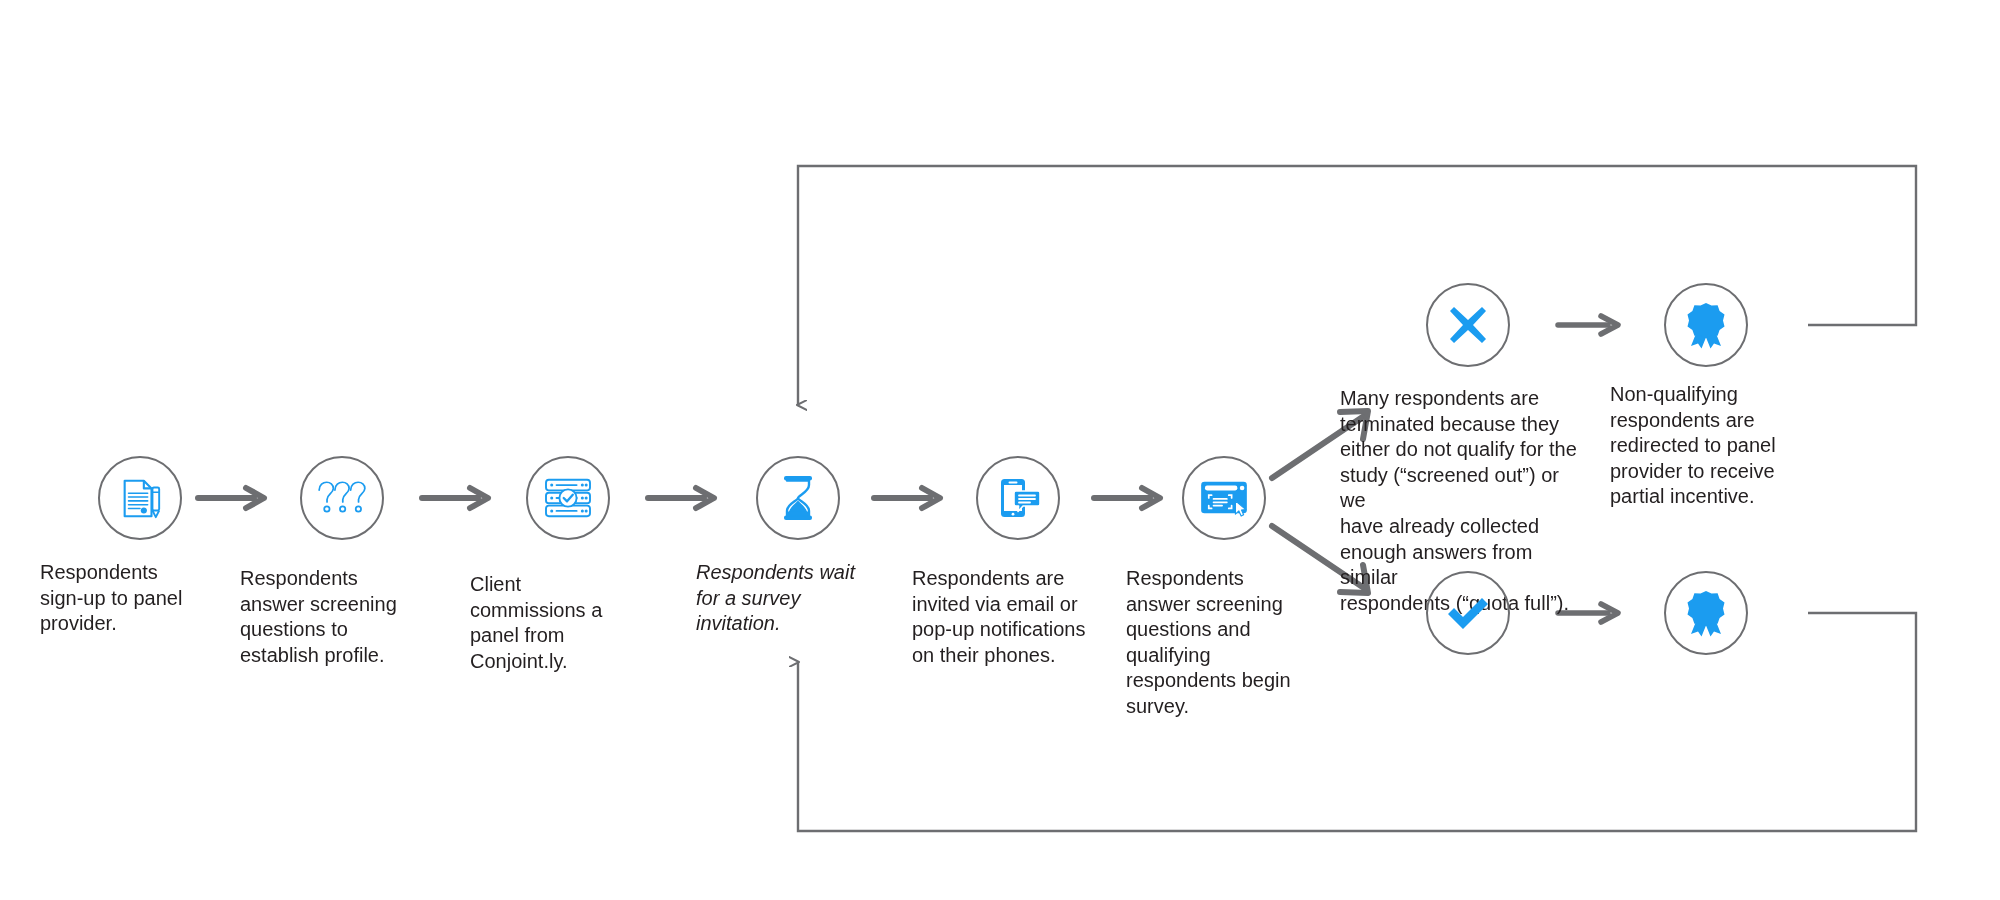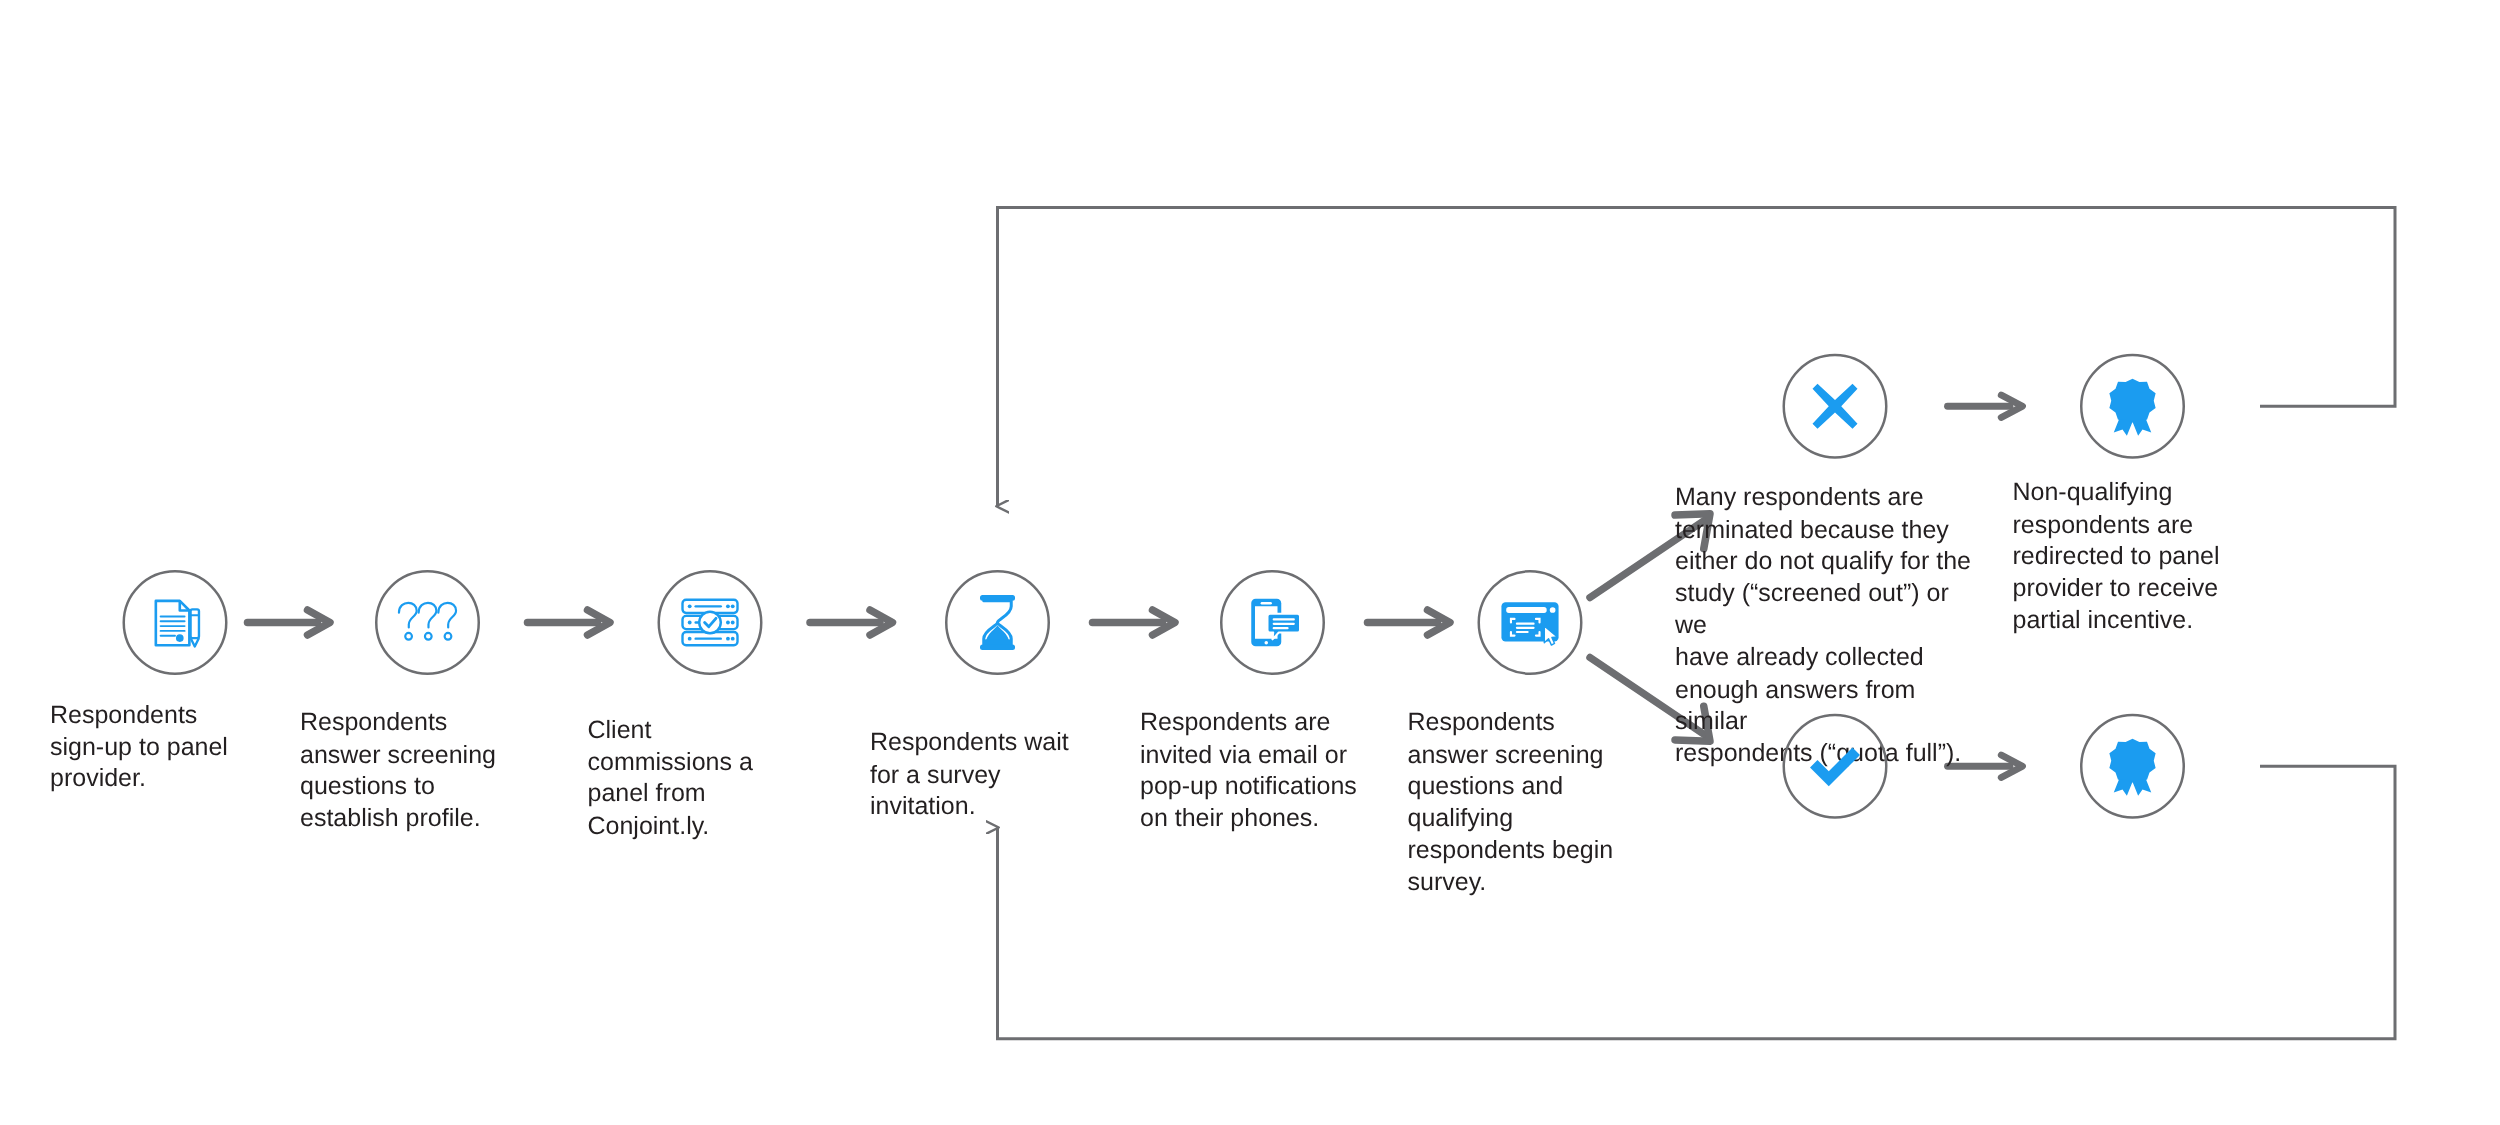--- a/index.html
+++ b/index.html
@@ -202,21 +202,21 @@
       <svg width="36" height="48" viewBox="0 0 36 48">
         <rect x="4" y="2" width="28" height="4.5" rx="2" fill="#1B9CF0"></rect>
         <rect x="4" y="41.5" width="28" height="4.5" rx="2" fill="#1B9CF0"></rect>
         <path d="M7,6.5 L29,6.5 L29,11 C29,18 18,21.5 18,24 C18,26.5 7,30 7,37 L7,41.5 L29,41.5 L29,37
                  C29,30 18,26.5 18,24 C18,21.5 29,18 29,11 L29,6.5 Z" fill="none" stroke="#1B9CF0" stroke-width="2.4" stroke-linejoin="round"></path>
         <path d="M8.4,41 C8.4,33 18,28 18,26 C18,28 27.6,33 27.6,41 Z" fill="#1B9CF0"></path>
         <rect x="7" y="37.5" width="22" height="4" fill="#1B9CF0"></rect>
       </svg>
     </span>
   </div>
-  <div class="caption" style="left:696px; top:582px; width:206px;">Respondents wait
+  <div class="caption" style="left:696px; top:560px; width:206px;font-style:italic;">Respondents wait
 for a survey
 invitation.</div>
 
   <div class="node" style="left:976px; top:456px;">
     <span>
       <svg width="48" height="48" viewBox="0 0 48 48">
         <rect x="7" y="5" width="24" height="38" rx="3.5" fill="#1B9CF0"></rect>
         <rect x="10" y="11" width="18" height="26" fill="#ffffff"></rect>
         <rect x="14.5" y="7.6" width="9" height="2" rx="1" fill="#ffffff"></rect>
         <circle cx="19" cy="40.2" r="1.4" fill="#ffffff"></circle>

